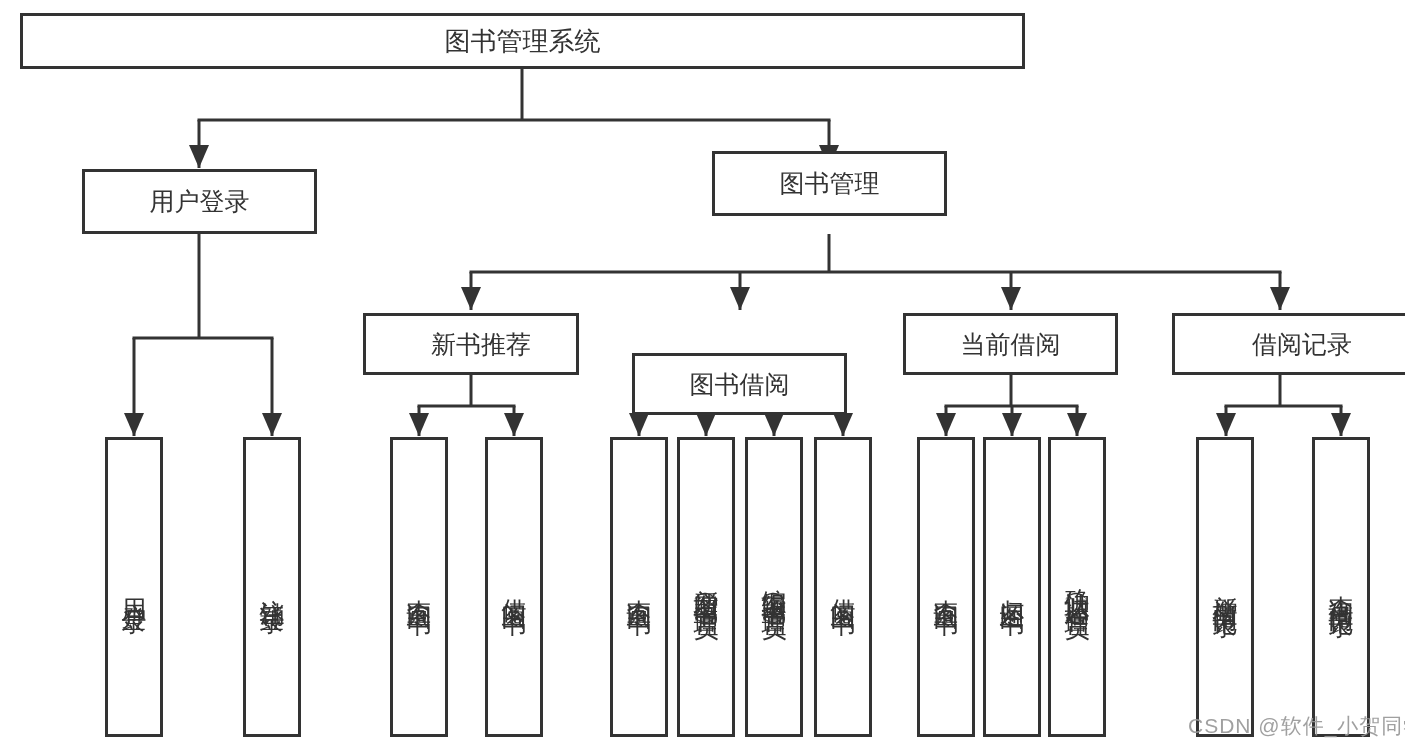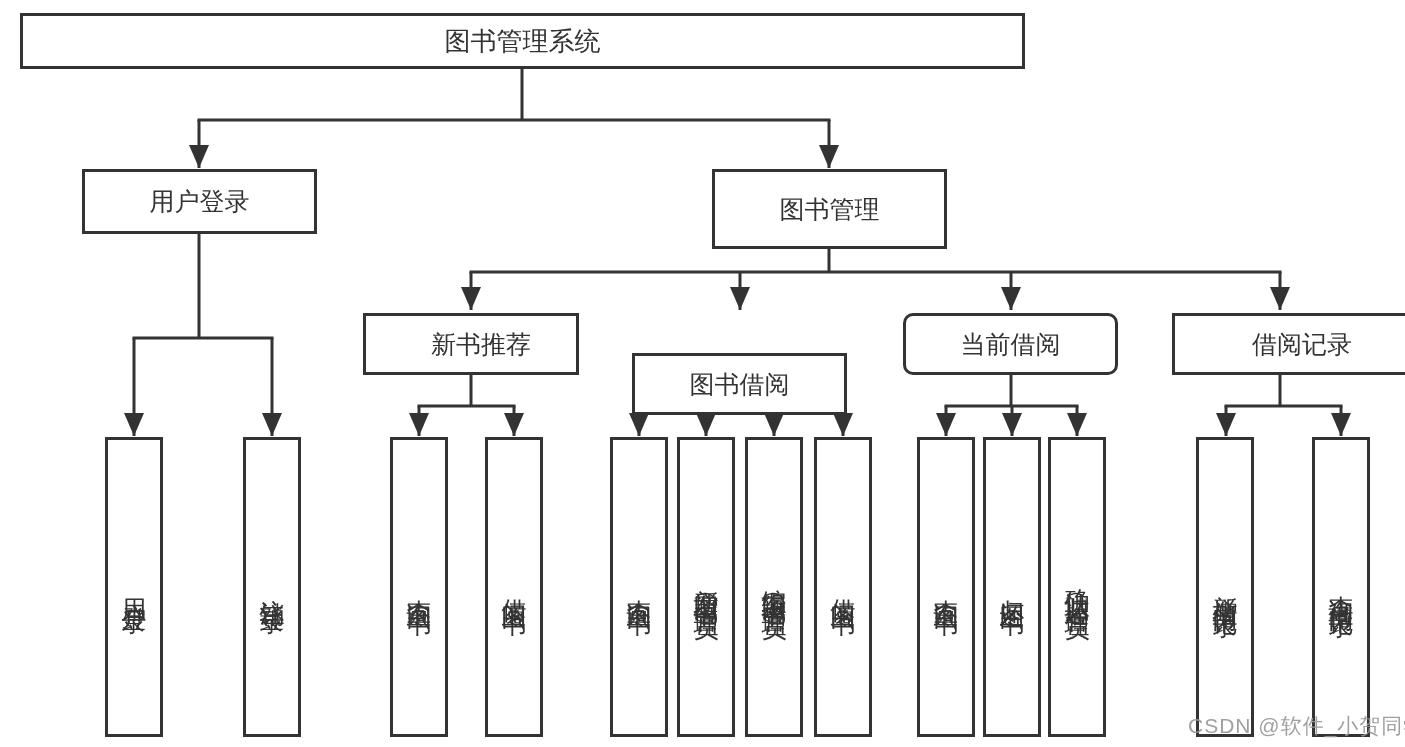--- a/index.html
+++ b/index.html
@@ -29,25 +29,25 @@
     writing-mode: vertical-rl;
     text-orientation: mixed;
     font-size: 25px;
     letter-spacing: 4px;
     white-space: normal;
   }
   
   #box-root          { left: 20px;  top: 13px;  width: 1005px; height: 56px; font-size: 26px; }
   
   #box-user-login    { left: 82px;  top: 169px; width: 235px; height: 65px; }
-  #box-book-mgmt     { left: 712px; top: 169px; width: 235px; height: 80px; }
+  #box-book-mgmt     { left: 712px; top: 151px; width: 235px; height: 65px; }
   
   #box-new-book      { left: 363px;  top: 313px; width: 216px; height: 62px; padding-left: 20px; }
   #box-book-borrow   { left: 632px;  top: 313px; width: 215px; height: 62px; margin-top: 40px; }
-  #box-current-borrow{ left: 903px;  top: 313px; width: 215px; height: 62px; border-radius: 10px; }
+  #box-current-borrow{ left: 903px;  top: 313px; width: 215px; height: 62px; }
   #box-borrow-record { left: 1172px; top: 313px; width: 260px; height: 62px; }
   
   .leaf { top: 437px; width: 58px; height: 300px; }
   #leaf-user-login { left: 105px; }
   #leaf-logout     { left: 243px; }
   #leaf-nb-query   { left: 390px; }
   #leaf-nb-borrow  { left: 485px; }
   #leaf-bb-query   { left: 610px; }
   #leaf-bb-add     { left: 677px; }
   #leaf-bb-edit    { left: 745px; }

